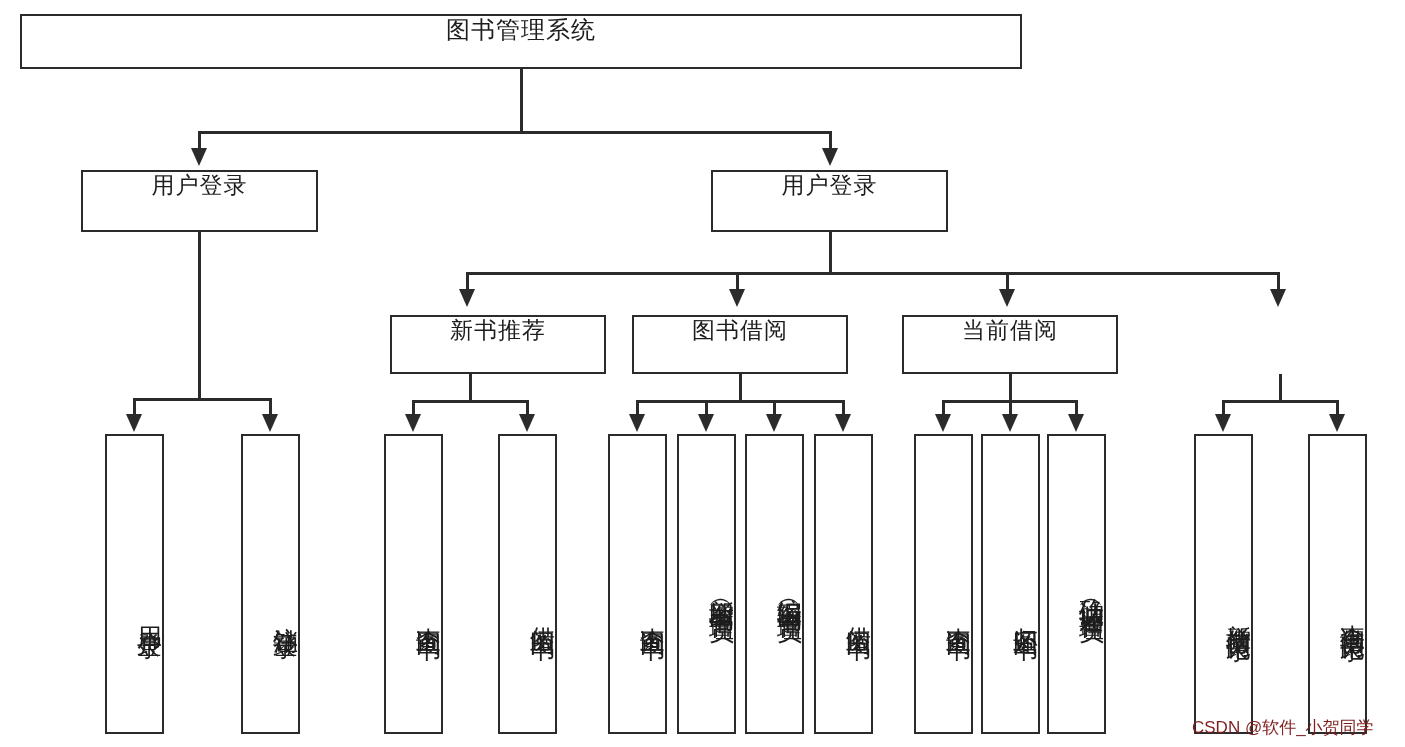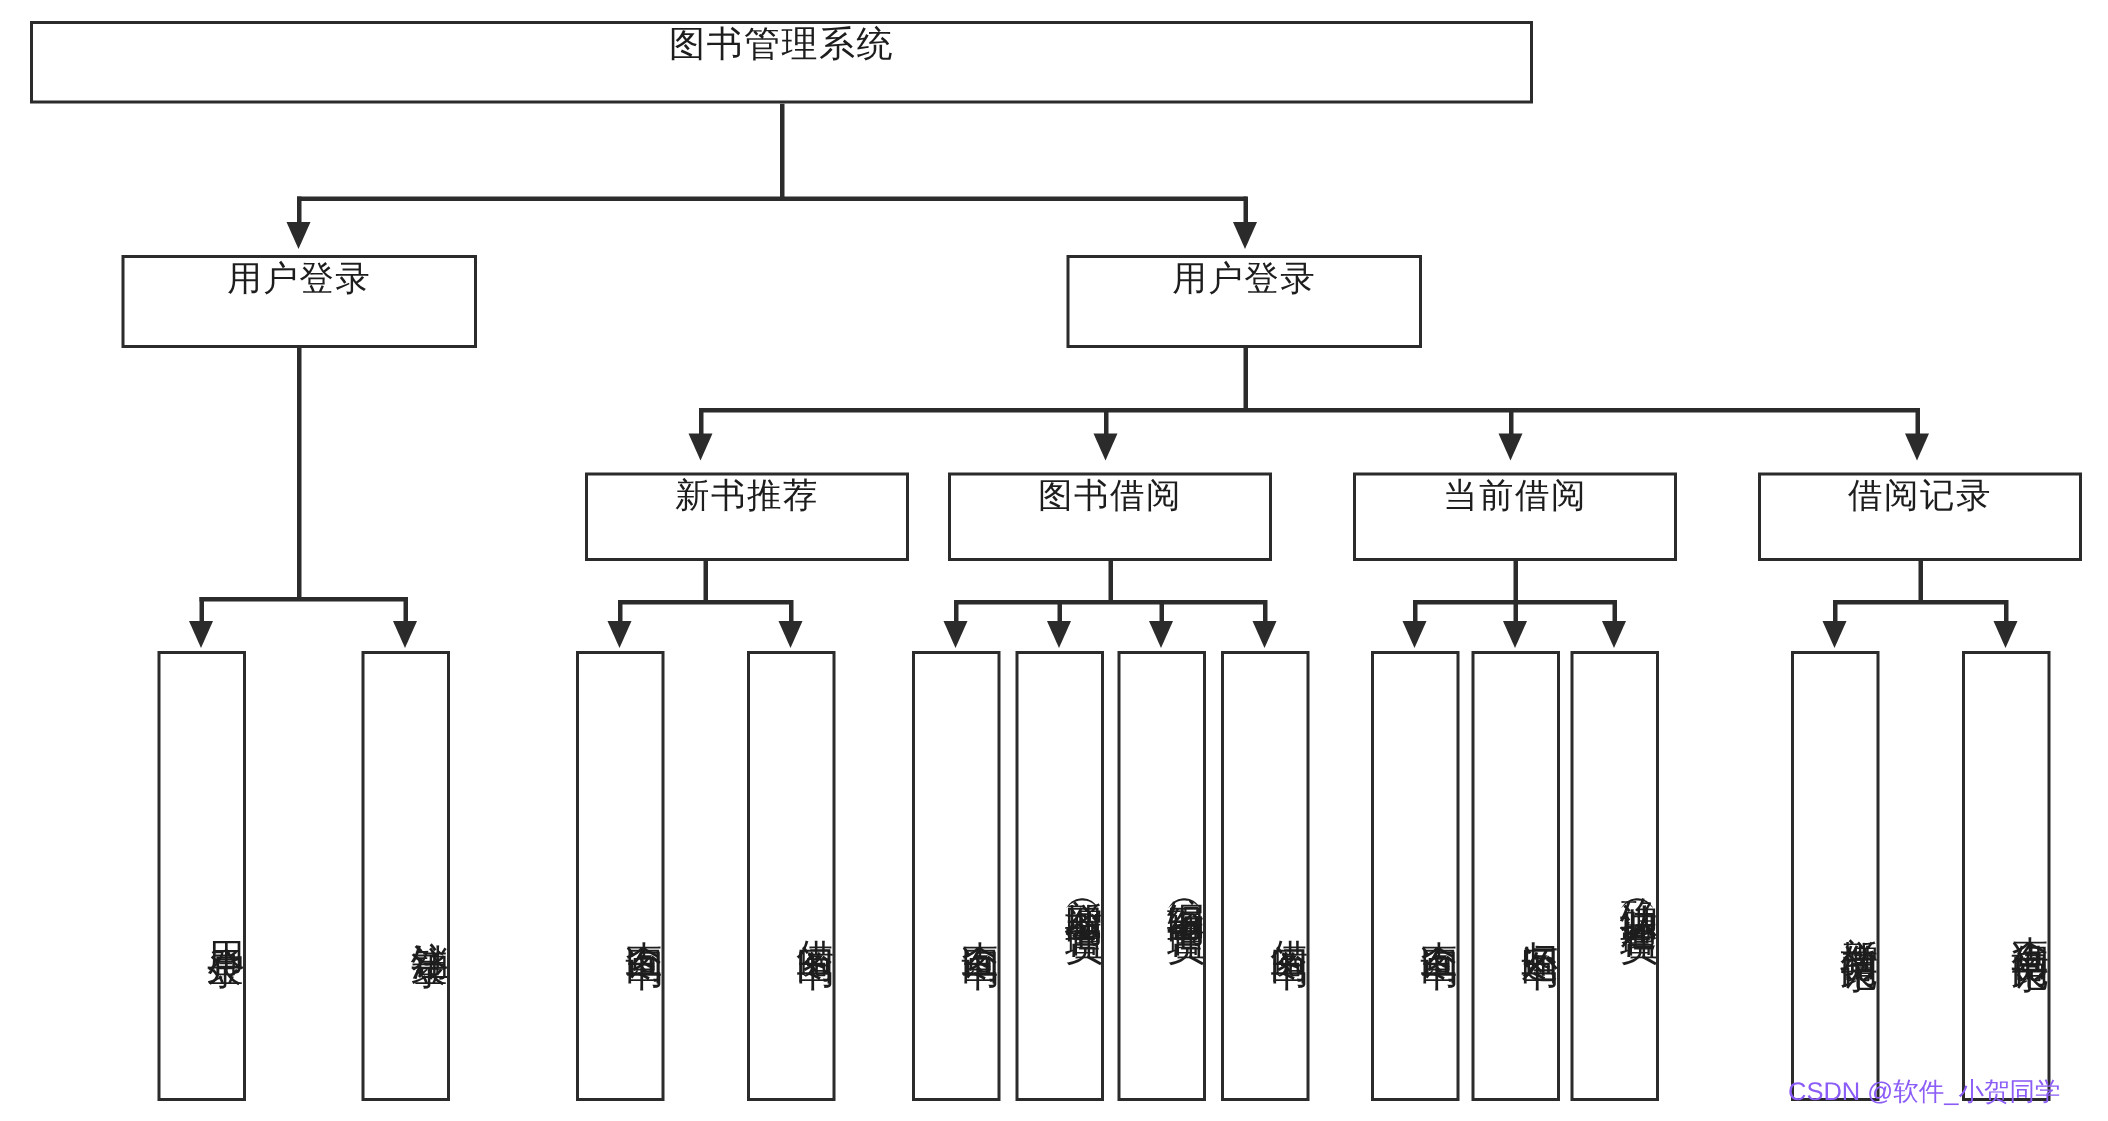--- a/index.html
+++ b/index.html
@@ -69,21 +69,21 @@
     height: 0;
     border-left: 8px solid transparent;
     border-right: 8px solid transparent;
     border-top: 18px solid #2b2b2b;
     z-index: 2;
   }
   
   .watermark {
     position: absolute;
     font-size: 17px;
-    color: #8b5cf6;
+    color: #7f1d1d;
     white-space: nowrap;
     z-index: 5;
     font-family: "Liberation Sans", "DejaVu Sans", sans-serif;
   }
 </style>
 </head>
 <body>
 
 <div id="canvas">
 
@@ -127,23 +127,20 @@
 
   <div class="node horiz" style="left:362px; top:315px; width:216px; height:59px;margin-left:28px;">
     <span>新书推荐</span>
   </div>
   <div class="node horiz" style="left:902px; top:315px; width:216px; height:59px;">
     <span>当前借阅</span>
   </div>
   <div class="node horiz" style="left:632px; top:315px; width:216px; height:59px;">
     <span>图书借阅</span>
   </div>
-  <div class="node horiz" style="left:1172px; top:315px; width:216px; height:59px;">
-    <span>借阅记录</span>
-  </div>
 
   <div class="ln v" style="left:469px; top:374px; height:27px;"></div>
   <div class="ln h" style="left:412px; top:400px; width:116px;"></div>
   <div class="ln v" style="left:412px; top:400px; height:16px;"></div>
   <div class="ln v" style="left:526px; top:400px; height:16px;"></div>
   <div class="arrow" style="left:405px; top:414px;"></div>
   <div class="arrow" style="left:519px; top:414px;"></div>
 
   <div class="ln v" style="left:739px; top:374px; height:27px;"></div>
   <div class="ln h" style="left:636px; top:400px; width:208px;"></div>

